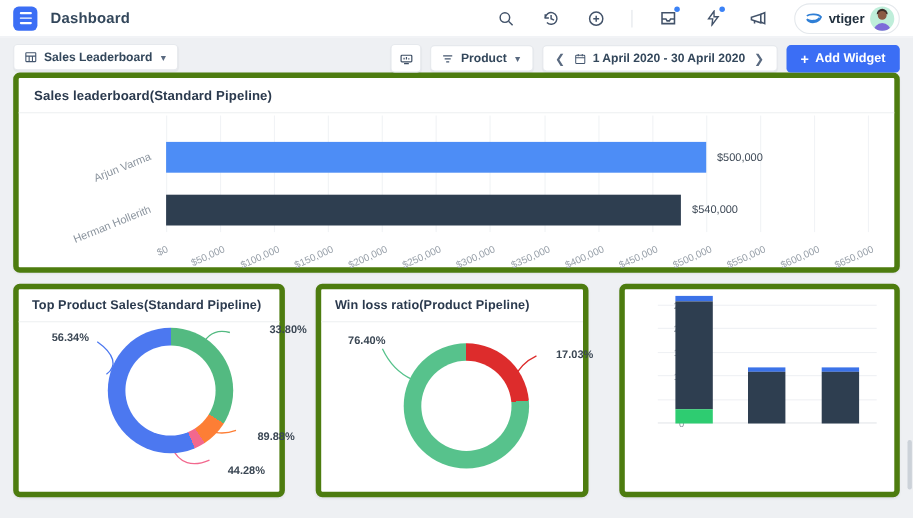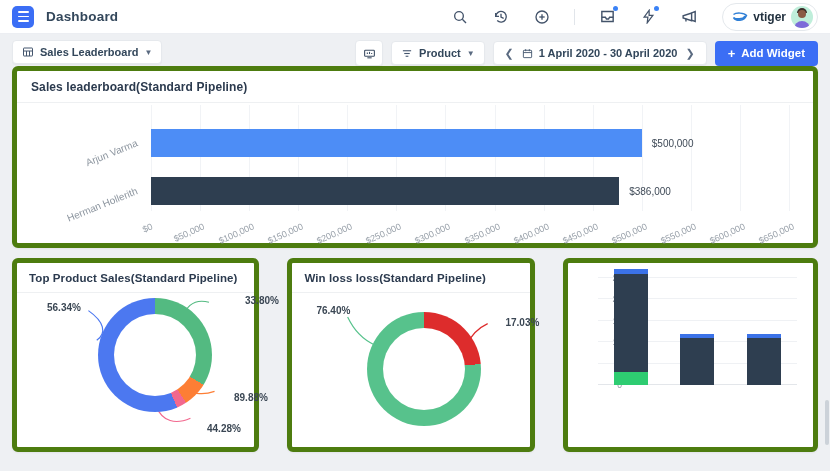--- a/index.html
+++ b/index.html
@@ -203,21 +203,21 @@
           <div class="lb-grid" style="left: 53.8462%;"></div>
           <div class="lb-grid" style="left: 61.5385%;"></div>
           <div class="lb-grid" style="left: 69.2308%;"></div>
           <div class="lb-grid" style="left: 76.9231%;"></div>
           <div class="lb-grid" style="left: 84.6154%;"></div>
           <div class="lb-grid" style="left: 92.3077%;"></div>
           <div class="lb-grid" style="left: 100%;"></div>
           <div class="lb-bar" style="top: 24px; width: 76.9231%; background: rgb(77, 141, 246);"></div>
           <div class="lb-val" style="left: calc(76.9231% + 10px); top: 33px;">$500,000</div>
           <div class="lb-bar" style="top: 72px; width: 73.3846%; background: rgb(46, 62, 80);"></div>
-          <div class="lb-val" style="left: calc(73.3846% + 10px); top: 81px;">$386,000</div>
+          <div class="lb-val" style="left: calc(73.3846% + 10px); top: 81px;">$540,000</div>
         </div>
       <div id="lb-names">
           <div class="lb-name" style="top: 32px;">Arjun Varma</div>
           <div class="lb-name" style="top: 80px;">Herman Hollerith</div>
         </div>
       <div class="lb-ticks" id="lb-ticks">
           <div class="lb-tick" style="left: 0%;">$0</div>
           <div class="lb-tick" style="left: 7.69231%;">$50,000</div>
           <div class="lb-tick" style="left: 15.3846%;">$100,000</div>
           <div class="lb-tick" style="left: 23.0769%;">$150,000</div>
@@ -250,21 +250,21 @@
           <div class="hole"></div>
         </div>
         <div class="dlabel" style="left:30px;top:9px;">56.34%</div>
         <div class="dlabel" style="left:228px;top:2px;">33.80%</div>
         <div class="dlabel" style="left:217px;top:99px;">89.88%</div>
         <div class="dlabel" style="left:190px;top:130px;">44.28%</div>
       </div>
     </div>
 
     <div class="card bcard2">
-      <div class="card-title small-title">Win loss loss(Standard Pipeline)</div>
+      <div class="card-title small-title">Win loss ratio(Product Pipeline)</div>
       <div class="donut-wrap">
         <svg class="leader" viewBox="0 0 256 156">
           <path d="M 60 26 C 68 43, 78 51, 89 56" stroke="#57c28c"></path>
           <path d="M 211 33 C 200 38, 192 47, 187 58" stroke="#dd2c2c"></path>
         </svg>
         <div class="donut" style="left: 75px; top: 19px; background: conic-gradient(rgb(221, 44, 44) 0deg, rgb(221, 44, 44) 84.96deg, rgb(87, 194, 140) 84.96deg, rgb(87, 194, 140) 360deg);">
           <div class="hole"></div>
         </div>
         <div class="dlabel" style="left:24px;top:12px;">76.40%</div>
         <div class="dlabel" style="left:213px;top:24px;">17.03%</div>

